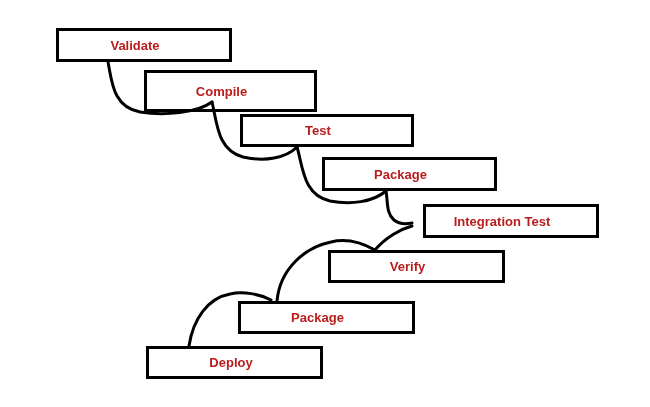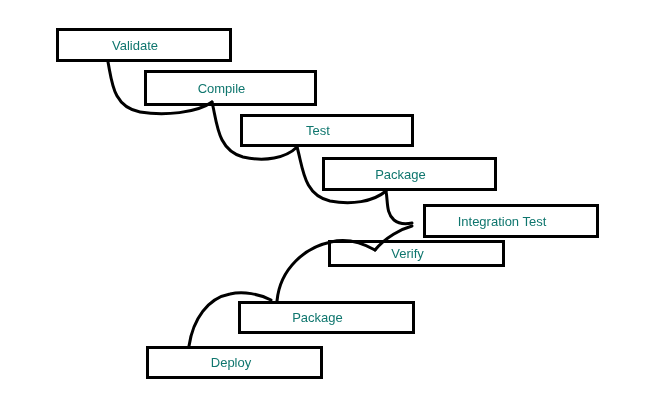--- a/index.html
+++ b/index.html
@@ -6,49 +6,49 @@
   .stage{
     position:relative;width:650px;height:407px;background:#ffffff;
     font-family:"Liberation Sans",sans-serif;overflow:hidden;
   }
   .node{
     position:absolute;box-sizing:border-box;
     border:3px solid #000;background:#fff;
     display:flex;align-items:center;justify-content:center;
   }
   .node-label{
-    font-weight:normal;font-size:13px;color:#0f766e;
+    font-weight:bold;font-size:13px;color:#b91c1c;
     transform:translateX(-9px);white-space:nowrap;
   }
   .edge-layer{
     position:absolute;left:0;top:0;width:650px;height:407px;
     pointer-events:none;
   }
 </style>
 </head>
 <body>
 
 <div class="stage">
   <div id="nodes">
       <div class="node" style="left: 56px; top: 28px; width: 176px; height: 34px; border-color: rgb(0, 0, 0); background: rgb(255, 255, 255);">
         <span class="node-label">Validate</span>
       </div>
-      <div class="node" style="left: 144px; top: 70px; width: 173px; height: 36px; border-color: rgb(0, 0, 0); background: rgb(255, 255, 255);">
+      <div class="node" style="left: 144px; top: 70px; width: 173px; height: 42px; border-color: rgb(0, 0, 0); background: rgb(255, 255, 255);">
         <span class="node-label">Compile</span>
       </div>
       <div class="node" style="left: 240px; top: 114px; width: 174px; height: 33px; border-color: rgb(0, 0, 0); background: rgb(255, 255, 255);">
         <span class="node-label">Test</span>
       </div>
       <div class="node" style="left: 322px; top: 157px; width: 175px; height: 34px; border-color: rgb(0, 0, 0); background: rgb(255, 255, 255); text-align: right;">
         <span class="node-label">Package</span>
       </div>
       <div class="node" style="left: 423px; top: 204px; width: 176px; height: 34px; border-color: rgb(0, 0, 0); background: rgb(255, 255, 255);">
         <span class="node-label">Integration Test</span>
       </div>
-      <div class="node" style="left: 328px; top: 240px; width: 177px; height: 27px; border-color: rgb(0, 0, 0); background: rgb(255, 255, 255);">
+      <div class="node" style="left: 328px; top: 250px; width: 177px; height: 33px; border-color: rgb(0, 0, 0); background: rgb(255, 255, 255);">
         <span class="node-label">Verify</span>
       </div>
       <div class="node" style="left: 238px; top: 301px; width: 177px; height: 33px; border-color: rgb(0, 0, 0); background: rgb(255, 255, 255);">
         <span class="node-label">Package</span>
       </div>
       <div class="node" style="left: 146px; top: 346px; width: 177px; height: 33px; border-color: rgb(0, 0, 0); background: rgb(255, 255, 255); padding-left: 11px;">
         <span class="node-label">Deploy</span>
       </div>
     </div>
   <svg id="edges" class="edge-layer" width="650" height="407" viewBox="0 0 650 407" xmlns="http://www.w3.org/2000/svg">

